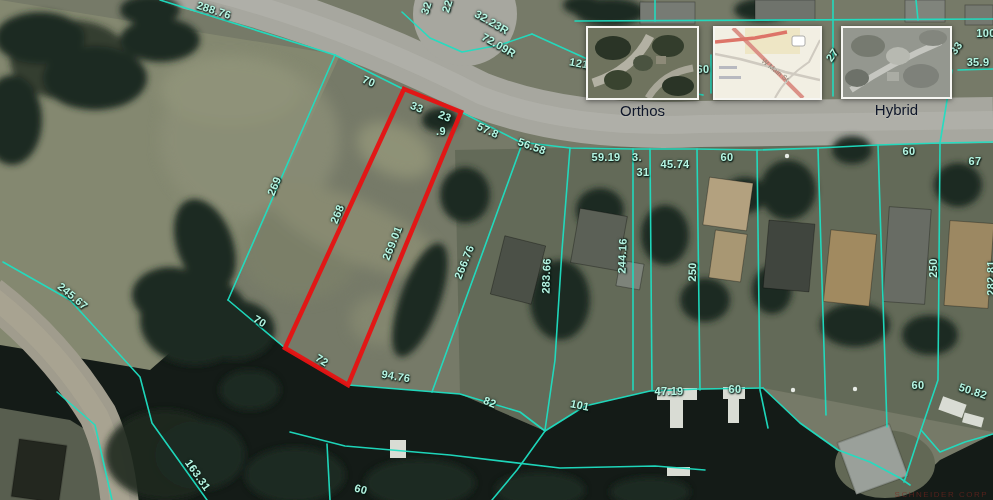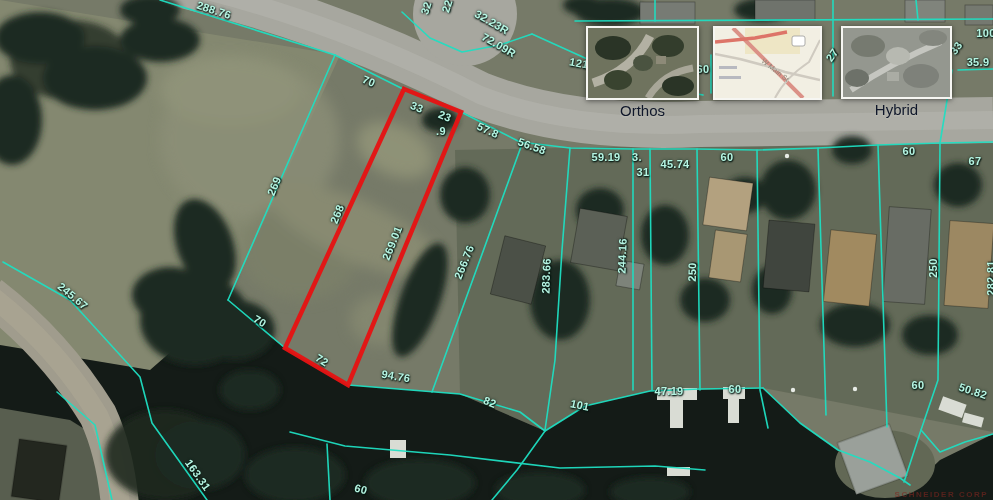--- a/index.html
+++ b/index.html
@@ -7,21 +7,21 @@
          font-family:"Liberation Sans",sans-serif;background:#767a68}
   #scene{position:absolute;left:0;top:0}
   #labels-layer{position:absolute;left:0;top:0;width:993px;height:500px;pointer-events:none}
   .dim-label{position:absolute;font-size:11px;font-weight:bold;color:#b6f5e3;
              text-shadow:0 1px 2px rgba(2,28,20,.95),0 0 3px rgba(2,44,32,.8),1px 1px 1px rgba(0,0,0,.6);
              white-space:nowrap;letter-spacing:.3px}
   .thumb-wrap{position:absolute}
   .thumb{display:block;border:2px solid #f6f6f2;box-shadow:0 1px 5px rgba(0,0,0,.5);cursor:pointer;background:#888}
   .thumb-label{position:absolute;left:-10px;right:-10px;text-align:center;font-size:15px;font-weight:normal;
                color:#0f172a;text-shadow:0 1px 2px rgba(230,230,220,.35)}
-  .watermark{position:absolute;right:5px;bottom:1px;font-size:8px;font-weight:bold;
+  .watermark{position:absolute;right:5px;bottom:1px;font-size:8px;font-weight:normal;
              color:rgba(130,38,32,.6);letter-spacing:1.5px;filter:blur(.4px)}
 </style>
 </head>
 <body>
 
 <div class="stage">
 
   <svg id="scene" width="993" height="500" viewBox="0 0 993 500">
     <defs>
       <filter id="b1" x="-60%" y="-60%" width="220%" height="220%">

